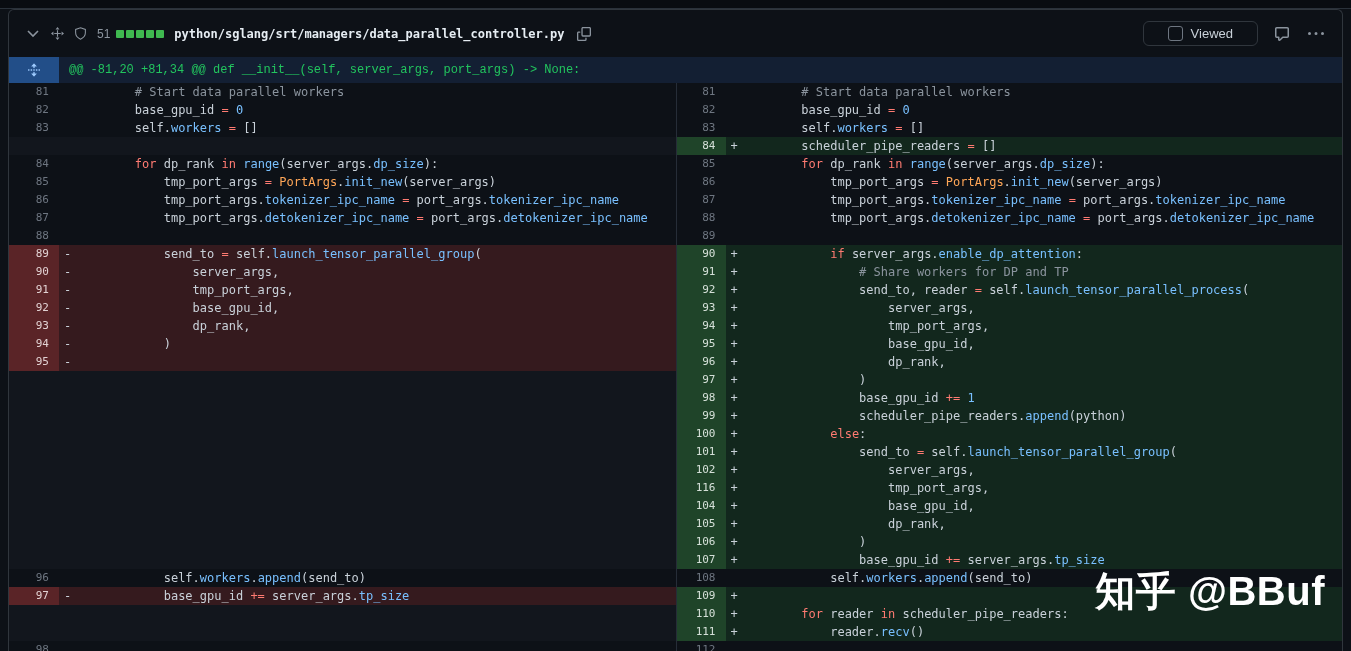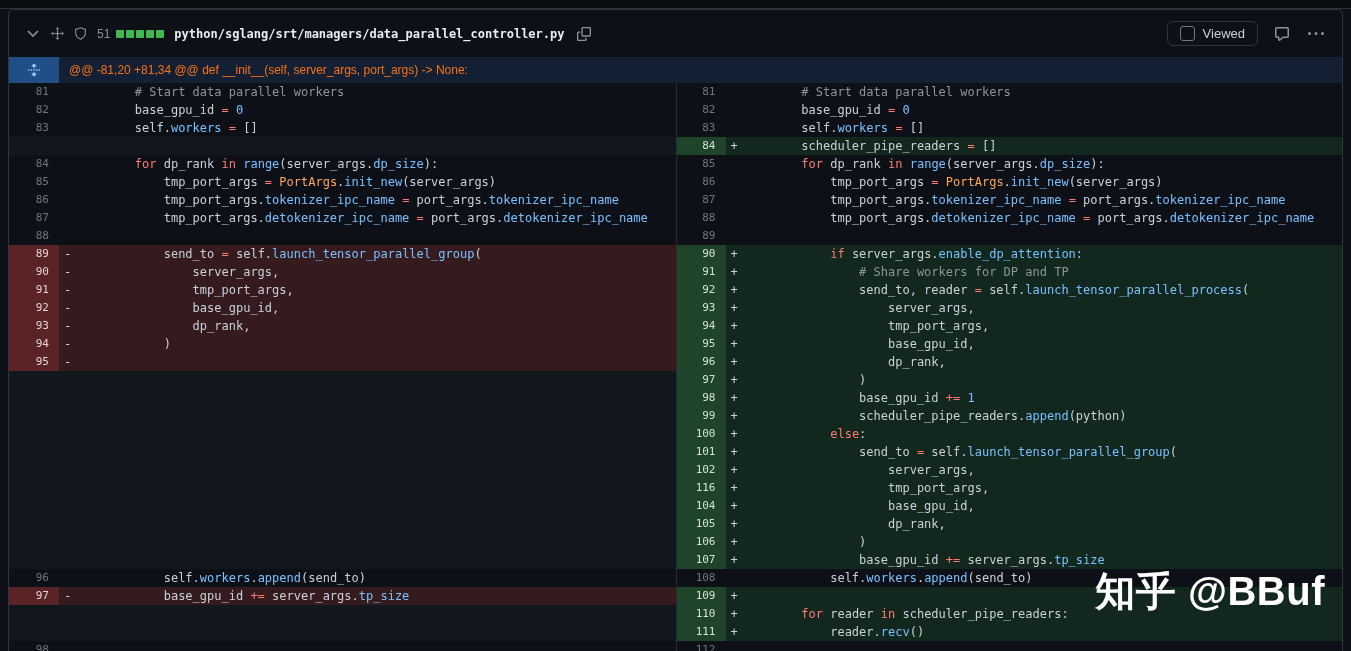--- a/index.html
+++ b/index.html
@@ -41,21 +41,21 @@
   .squares { display: flex; gap: 2px; }
   .squares span { width: 8px; height: 8px; border-radius: 1px; display: block; }
   .file-path {
     font-family: "DejaVu Sans Mono", monospace;
     font-size: 12px; font-weight: 600; color: #e6edf3;
     white-space: nowrap; cursor: pointer;
   }
   .viewed {
     display: flex; align-items: center; gap: 8px;
     border: 1px solid #30363d; border-radius: 6px;
-    padding: 4px 12px; font-size: 13px; color: #c9d1d9; cursor: pointer;
+    padding: 4px 24px; font-size: 13px; color: #c9d1d9; cursor: pointer;
     background: transparent;
   }
   .checkbox {
     width: 13px; height: 13px;
     border: 1px solid #6e7681; border-radius: 3px;
     background: transparent; display: inline-block;
   }
   
   .hunk-row {
     display: grid; grid-template-columns: 50px 1fr;
@@ -64,22 +64,22 @@
   }
   .expand-btn {
     background: var(--hunk_expand_bg, #224e88);
     border: none; margin: 0; padding: 0;
     color: #9ecbff; cursor: pointer;
     display: flex; align-items: center; justify-content: center;
   }
   .hunk-text {
     display: flex; align-items: center;
     padding-left: 10px;
-    font-family: Liberation Sans, sans-serif;
-    font-size: 12px; color: #f97316; white-space: pre;
+    font-family: Liberation Mono, monospace;
+    font-size: 12px; color: #22c55e; white-space: pre;
     overflow: hidden;
   }
   
   .diff-row {
     display: grid;
     grid-template-columns: 50px minmax(0,1fr) 50px minmax(0,1fr);
     height: 18px;
   }
   .num {
     font-family: "DejaVu Sans Mono", monospace;

